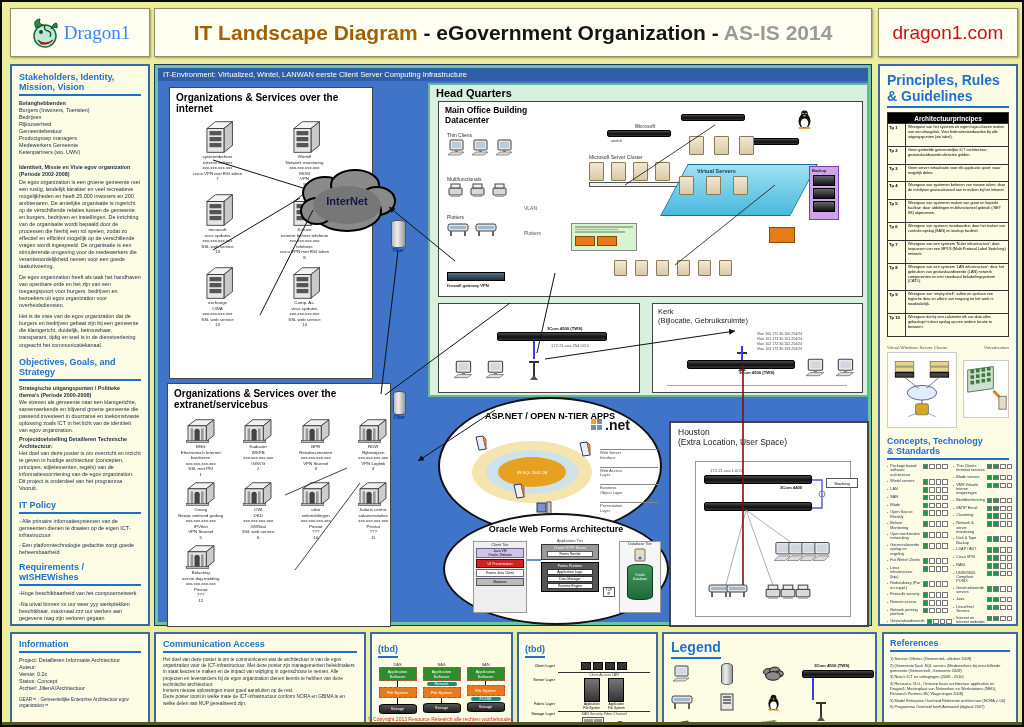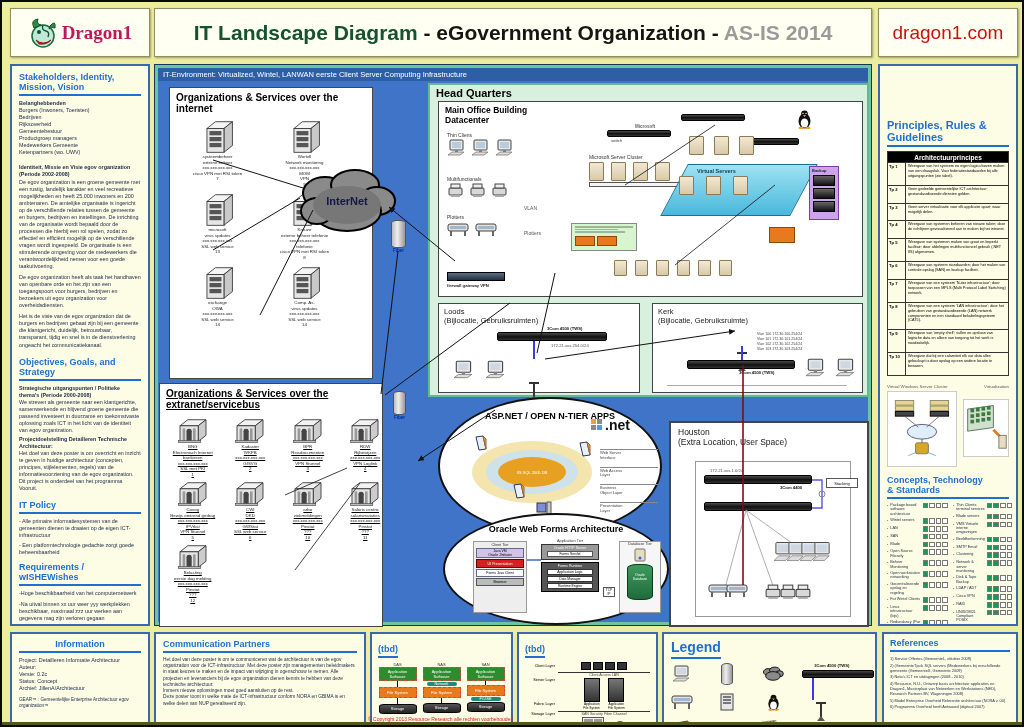--- a/index.html
+++ b/index.html
@@ -44,26 +44,26 @@
 
   <div class="abs hbox" style="left:8px;top:6px;width:140px;height:49px;display:flex;align-items:center;justify-content:center;gap:4px;">
     <svg width="30" height="34" viewBox="0 0 30 34">
       <ellipse cx="15" cy="20" rx="11" ry="11" fill="#bfe8d8" stroke="#1a6b3a" stroke-width="1.5"></ellipse>
       <path d="M6 12 Q2 4 10 3 Q8 8 13 9 Z" fill="#2e8b47" stroke="#14502a" stroke-width="1"></path>
       <path d="M22 10 Q28 3 27 12 Q23 10 21 13 Z" fill="#2e8b47" stroke="#14502a" stroke-width="1"></path>
       <circle cx="11" cy="16" r="2" fill="#14502a"></circle>
       <path d="M8 24 Q15 30 23 24 Q19 29 11 28 Z" fill="#c33" stroke="#800" stroke-width="0.8"></path>
       <path d="M15 9 Q13 14 18 15 Q22 16 20 21" fill="none" stroke="#14502a" stroke-width="1.4"></path>
     </svg>
-    <span style="font-family:'Liberation Serif',serif;font-weight:bold;font-size:19px;color:#be185d;">Dragon1</span>
+    <span style="font-family:'Liberation Serif',serif;font-weight:normal;font-size:19px;color:#3b82f6;">Dragon1</span>
   </div>
 
   <div class="abs hbox" style="left:152px;top:6px;width:718px;height:49px;display:flex;align-items:center;justify-content:center;">
     <span style="font-size:21px;font-weight:bold;white-space:nowrap;">
-      <span style="color:#14532d;">IT Landscape Diagram</span><span style="color:#151515;"> - eGovernment Organization - </span><span style="color:#9a9a9a;">AS-IS 2014</span>
+      <span style="color:#a16207;">IT Landscape Diagram</span><span style="color:#151515;"> - eGovernment Organization - </span><span style="color:#9a9a9a;">AS-IS 2014</span>
     </span>
   </div>
 
   <div class="abs hbox" style="left:876px;top:6px;width:140px;height:49px;display:flex;align-items:center;justify-content:center;">
     <span style="font-size:19px;color:#cc1111;">dragon1.com</span>
   </div>
 
   <div class="abs panel" style="left:8px;top:62px;width:140px;height:562px;padding:6px 7px;">
     <div class="bluehead" style="font-size:9px;">Stakeholders, Identity, Mission, Vision</div>
     <div class="tinytxt" style="font-weight:bold;">Belanghebbenden</div>
@@ -384,22 +384,20 @@
           <div class="beige" style="width:11px;height:14px;"></div>
           <div class="beige" style="width:11px;height:14px;"></div>
           <div class="beige" style="width:11px;height:14px;"></div>
         </div>
 
         <div class="abs" style="left:8px;top:170px;width:58px;height:9px;background:linear-gradient(#5a7086,#22303e);border:1px solid #000;"></div>
         <div class="abs" style="left:8px;top:181px;font-size:4.2px;font-weight:bold;color:#222;">firewall gateway VPN</div>
       </div>
 
       <div class="abs whitebox" style="left:8px;top:218px;width:202px;height:90px;">
-        <div class="pre" style="font-size:7.5px;padding:3px 5px 0;color:#222;">Loods
-(Bijlocatie, Gebruiksruimten)</div>
         <div class="abs swlbl" style="left:108px;top:22px;font-weight:bold;">3Com 4500 (TWS)</div>
         <div class="abs switchbar" style="left:58px;top:28px;width:110px;height:9px;"></div>
         <div class="abs swlbl" style="left:112px;top:39px;color:#555;">172.21.xxx.254.0/24</div>
         <div class="abs" style="left:94px;top:37px;width:2px;height:18px;background:#3a3ae8;"></div>
         <div class="abs antenna" style="left:94px;top:58px;"></div>
         <div class="abs" style="left:14px;top:56px;display:flex;gap:10px;">
           <svg width="22" height="20" viewBox="0 0 20 18">
               <rect x="3" y="1" width="13" height="10" rx="1" fill="#e8e8e8" stroke="#444"></rect>
               <rect x="5" y="3" width="9" height="6" fill="#cfd8e2"></rect>
               <rect x="8" y="11" width="3" height="2" fill="#888"></rect>
@@ -436,21 +434,21 @@
               <rect x="3" y="1" width="13" height="10" rx="1" fill="#e8e8e8" stroke="#444"></rect>
               <rect x="5" y="3" width="9" height="6" fill="#cfd8e2"></rect>
               <rect x="8" y="11" width="3" height="2" fill="#888"></rect>
               <polygon points="1,16 5,13 17,13 13,16" fill="#ddd" stroke="#555" stroke-width="0.6"></polygon>
             </svg>
         </div>
         <div class="abs" style="left:14px;bottom:6px;width:180px;height:1px;background:#aaa;"></div>
       </div>
     </div>
 
-    <div class="abs whitebox" style="left:4px;top:318px;width:224px;height:244px;z-index:2;text-decoration:underline;">
+    <div class="abs whitebox" style="left:12px;top:318px;width:224px;height:244px;z-index:2;">
       <div style="font-size:10px;font-weight:bold;padding:4px 6px 2px;">Organizations &amp; Services over the extranet/servicebus</div>
       <div class="orggrid" style="padding:6px 4px;width:230px;">
 
           <div class="srv">
             <svg width="30" height="26" viewBox="0 0 34 30">
               <polygon points="2,9 11,2 32,2 23,9" fill="#f2f2f2" stroke="#333" stroke-width="1"></polygon>
               <polygon points="23,9 32,2 32,20 23,27" fill="#cccccc" stroke="#333" stroke-width="1"></polygon>
               <rect x="2" y="9" width="21" height="18" fill="#e4e4e4" stroke="#333" stroke-width="1"></rect>
               <rect x="5" y="12" width="3" height="15" fill="#999"></rect>
               <rect x="17" y="12" width="3" height="15" fill="#999"></rect>
@@ -787,21 +785,21 @@
               <rect x="2" y="5" width="13" height="7" rx="1" fill="#d8d8d8" stroke="#444"></rect>
               <rect x="4" y="1" width="9" height="4" fill="#eee" stroke="#444"></rect>
               <rect x="4" y="12" width="9" height="2" fill="#aaa"></rect>
             </svg>
         </div>
       </div>
     </div>
   </div>
 
   <div class="abs panel" style="left:876px;top:62px;width:140px;height:562px;padding:6px 7px;">
-    <div class="bluehead" style="font-size:11px;margin-top:47px;">Principles, Rules &amp; Guidelines</div>
+    <div class="bluehead" style="font-size:14px;">Principles, Rules &amp; Guidelines</div>
     <table class="tbl">
       <thead>
         <tr>
             <td colspan="2" style="background:#000;color:#fff;font-size:6.5px;font-weight:bold;text-align:center;padding:1.5px;">Architectuurprincipes</td>
           </tr>
       </thead>
       <tbody>
 
           <tr>
             <td style="width:15px;font-size:4.2px;font-weight:bold;padding:1px;">Tp 1</td>
@@ -1288,34 +1286,34 @@
               <span class="lt"></span>
               <span class="lt"></span>
             </span>
           </div>
         </div>
     </div>
 
   </div>
 
   <div class="abs panel" style="left:8px;top:630px;width:140px;height:92px;padding:5px 7px;">
-    <div class="bluehead" style="font-size:9px;text-align:center;">Information</div>
+    <div class="bluehead" style="font-size:9px;">Information</div>
     <div>
 
     <div class="tinytxt">Project:  Detailleren Informatie Architectuur</div>
         <div class="tinytxt">Auteur:</div>
         <div class="tinytxt">Versie: 0.2c</div>
         <div class="tinytxt">Status: Concept</div>
         <div class="tinytxt">Archief: JillenA/Architectuur</div>
       </div>
     <div class="tinytxt" style="margin-top:5px;font-size:4.6px;">GEAR™ : Gemeentelijke Enterprise Architectuur egov organization™</div>
   </div>
 
   <div class="abs panel" style="left:152px;top:630px;width:212px;height:92px;padding:5px 7px;">
-    <div class="bluehead" style="font-size:9px;">Communication Partners</div>
+    <div class="bluehead" style="font-size:9px;">Communication Access</div>
     <div class="tinytxt pre" style="font-size:4.8px;">Het doel van deze poster is om te communiceren wat de architectuur is van de egov organization voor de ICT-infrastructuur. Met deze poster zijn managementen beleidmakers in staat keuzes te maken en de impact van wijziging in ogenschouw te nemen. Alle projecten en leveranciers bij de egov organization dienen kennis te hebben van deze technische architectuur.
 Immers nieuwe oplossingen moet goed aansluiten op de rest.
 Deze poster toont in welke mate de ICT-infrastructuur conform NORA en GBIMA is en welke delen van NUP gerealiseerd zijn.</div>
   </div>
 
   <div class="abs panel" style="left:368px;top:630px;width:143px;height:92px;padding:4px 6px;">
     <div class="bluehead" style="font-size:9px;display:inline-block;">(tbd)</div>
     <div style="display:flex;gap:6px;justify-content:center;">
       <div style="width:38px;text-align:center;">
         <div style="font-size:4px;color:#333;">DAS</div>

